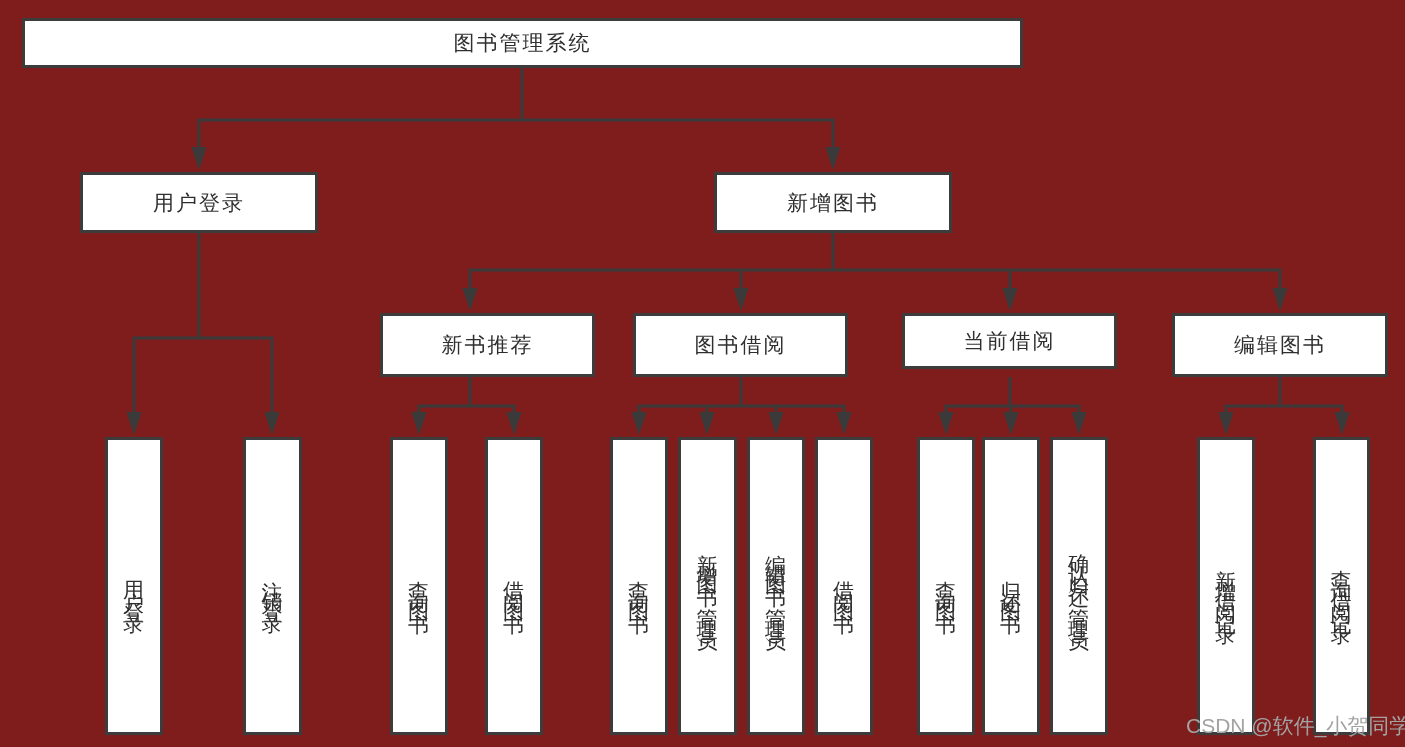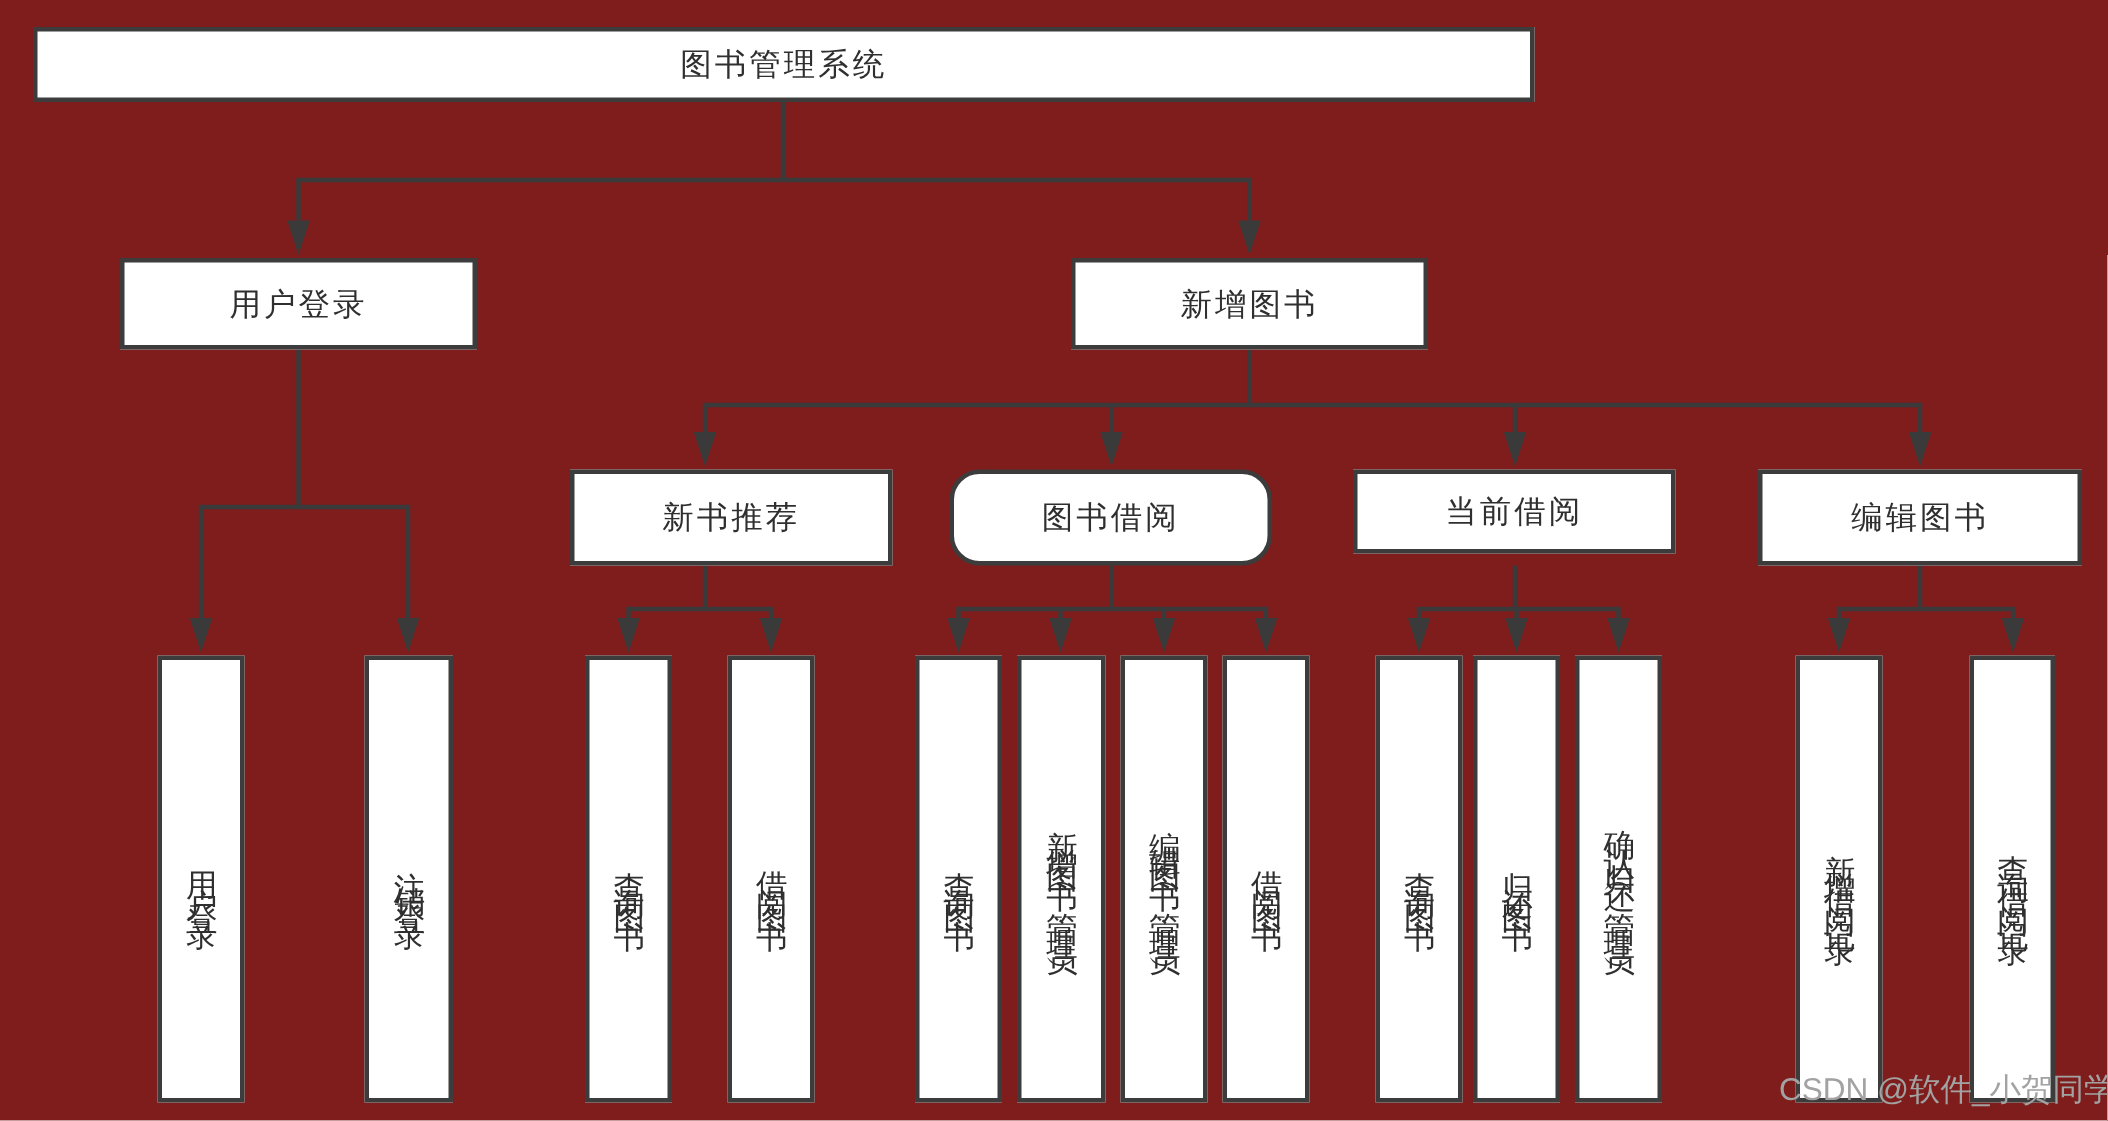--- a/index.html
+++ b/index.html
@@ -114,21 +114,21 @@
       <path d="M1334.5 412 H1349.5 L1342 435 Z"></path>
     </g>
   </svg>
 
   <div class="node hbox" style="left:22px; top:18px; width:1001px; height:50px;">图书管理系统</div>
 
   <div class="node hbox" style="left:80px; top:172px; width:238px; height:61px;">用户登录</div>
   <div class="node hbox" style="left:714px; top:172px; width:238px; height:61px;">新增图书</div>
 
   <div class="node hbox" style="left:362px; top:313px; width:215px; height:64px;margin-left:18px;">新书推荐</div>
-  <div class="node hbox" style="left:633px; top:313px; width:215px; height:64px;border-radius:20px;">图书借阅</div>
+  <div class="node hbox" style="left:633px; top:313px; width:215px; height:64px;">图书借阅</div>
   <div class="node hbox" style="left:902px; top:313px; width:215px; height:56px;">当前借阅</div>
   <div class="node hbox" style="left:1172px; top:313px; width:216px; height:64px;">编辑图书</div>
 
   <div class="node vbox" style="left:105px; top:437px; width:58px; height:298px;">用户登录</div>
   <div class="node vbox" style="left:243px; top:437px; width:59px; height:298px;">注销登录</div>
 
   <div class="node vbox" style="left:390px; top:437px; width:58px; height:298px;">查询图书</div>
   <div class="node vbox" style="left:485px; top:437px; width:58px; height:298px;">借阅图书</div>
 
   <div class="node vbox" style="left:610px; top:437px; width:58px; height:298px;">查询图书</div>

